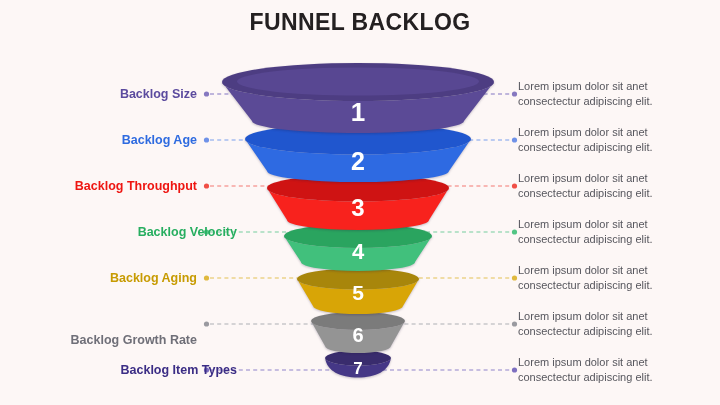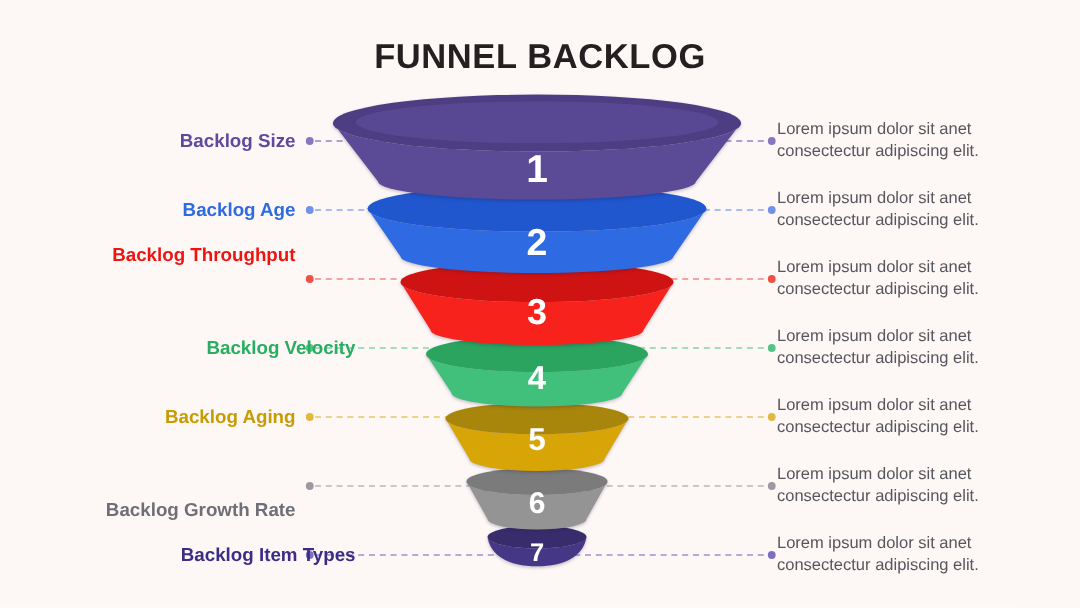--- a/index.html
+++ b/index.html
@@ -6,21 +6,21 @@
   body {
     width: 720px; height: 405px; overflow: hidden;
     font-family: "Liberation Sans", sans-serif;
   }
   .canvas {
     position: relative; width: 720px; height: 405px;
     background: #fdf7f6;
   }
   .title {
     position: absolute; top: 8px; left: 0; right: 0;
-    margin: 16px; text-align: center;
+    margin: 1px; text-align: center;
     font-size: 23px; font-weight: 800; letter-spacing: .4px;
     color: #242021;
   }
   .layer {
     position: absolute; top: 0; left: 0; width: 720px; height: 405px;
   }
   .seg { filter: drop-shadow(0 1.5px 1px rgba(30,20,60,0.25)); }
   .seg-num {
     font-family: "Liberation Sans", sans-serif;
     font-weight: bold; fill: #ffffff; text-anchor: middle;
@@ -116,21 +116,21 @@
     <g class="seg">
       <path d="M 222 82 L 252 121 A 106 12 0 0 0 464 121 L 494 82 A 136 19 0 0 1 222 82 Z" fill="#5b4a96"></path>
       <ellipse cx="358" cy="82" rx="136" ry="19" fill="#4d3d82"></ellipse>
       <ellipse cx="358" cy="81.5" rx="121" ry="14" fill="#584792"></ellipse>
       <text class="seg-num" x="358" y="121" font-size="26">1</text>
     </g>
   </svg>
 
   <div class="row-label" style="top: 84px; color: rgb(91, 74, 158);">Backlog Size</div>
   <div class="row-label" style="top: 130px; color: rgb(46, 107, 224);">Backlog Age</div>
-  <div class="row-label" style="top: 160px; color: rgb(238, 21, 17); text-align: right;">Backlog Throughput</div>
+  <div class="row-label" style="top: 176px; color: rgb(238, 21, 17); text-align: right;">Backlog Throughput</div>
   <div class="row-label" style="top: 222px; color: rgb(39, 174, 96); padding-left: 40px;">Backlog Velocity</div>
   <div class="row-label" style="top: 268px; color: rgb(199, 155, 2);">Backlog Aging</div>
   <div class="row-label" style="top: 314px; color: rgb(111, 111, 120); margin-top: 16px;">Backlog Growth Rate</div>
   <div class="row-label" style="top: 360px; color: rgb(59, 45, 133); padding-left: 40px;">Backlog Item Types</div>
 
   <div class="desc" style="top: 79px; color: rgb(86, 86, 93);">
     <span>Lorem ipsum dolor sit anet</span>
     <span>consectectur adipiscing elit.</span>
   </div>
   <div class="desc" style="top: 125px; color: rgb(86, 86, 93);">

